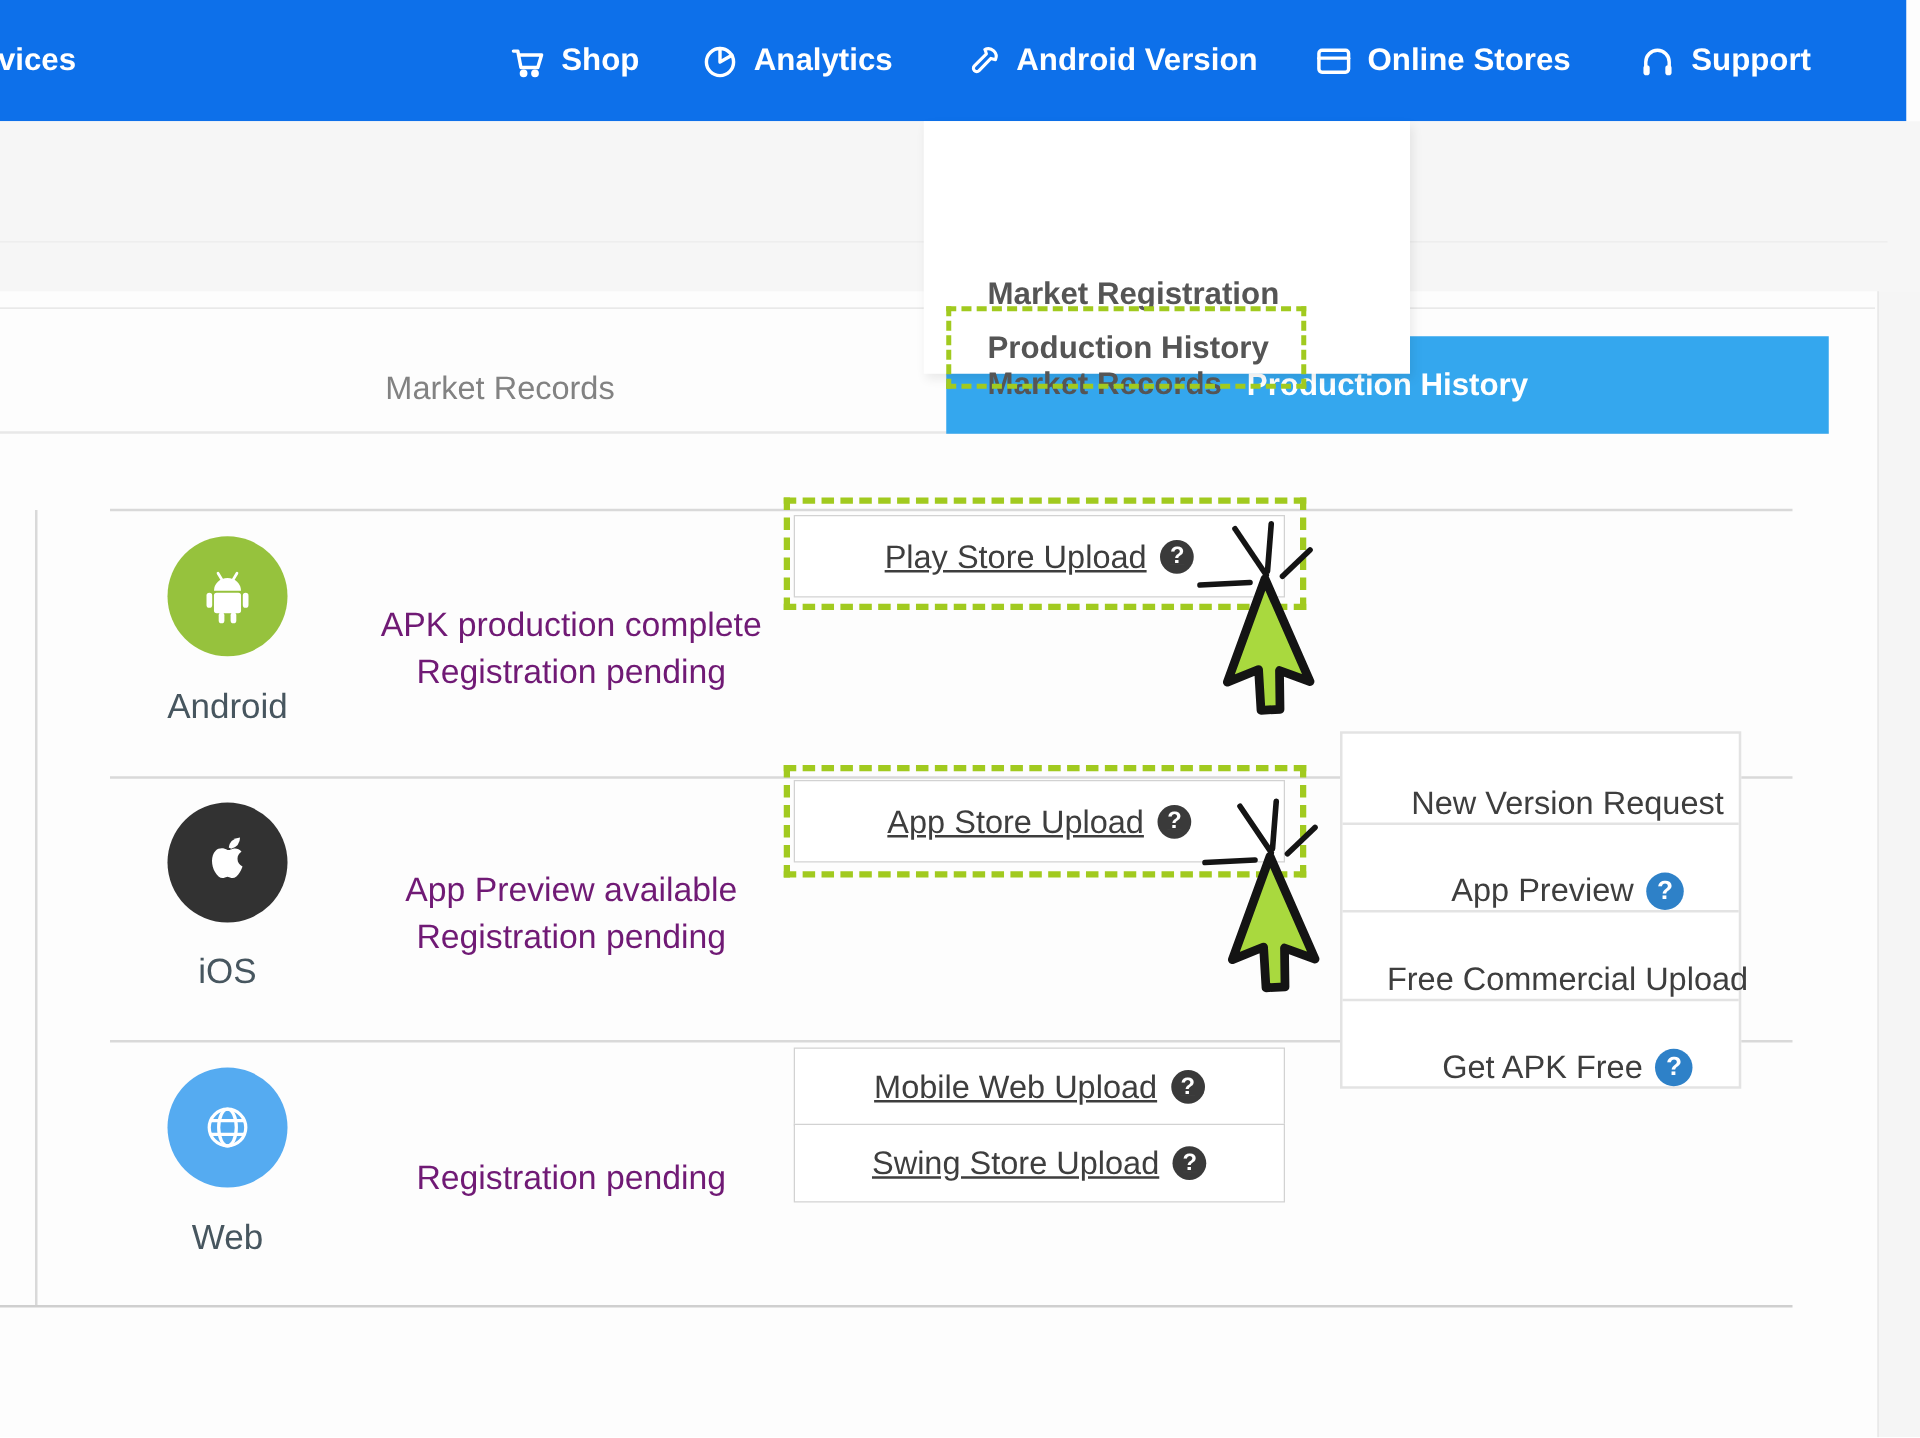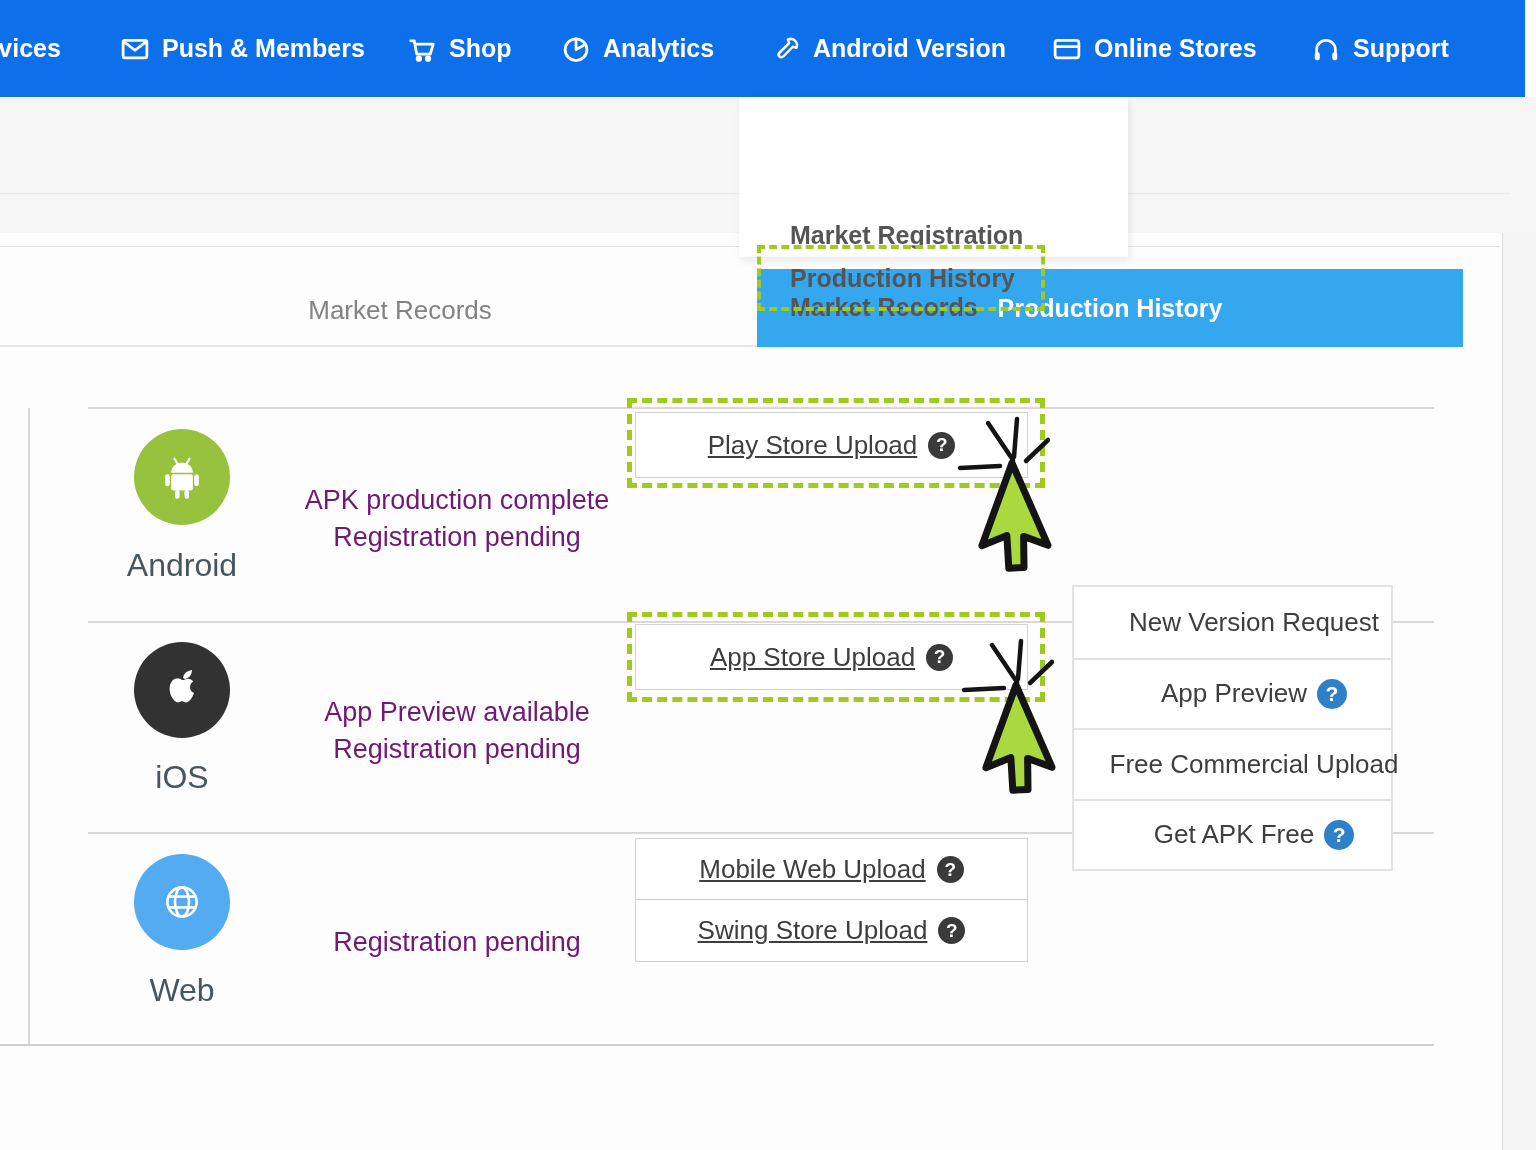--- a/index.html
+++ b/index.html
@@ -23,42 +23,42 @@
     position:absolute; left:240px; top:291px; width:320px; height:38px;
     font-size:26px; color:#828282; text-align:center; line-height:38px; cursor:pointer;
   }
   .tab-active {
     position:absolute; left:757px; top:269px; width:706px; height:78px;
     background:#34a7ee; color:#ffffff; font-size:25px; font-weight:bold;
     text-align:center; line-height:78px; cursor:pointer;
   }
   
   .dropdown {
-    position:absolute; left:739px; top:97px; width:389px; height:160px;
+    position:absolute; left:739px; top:97px; width:389px; height:202px;
     background:#ffffff; box-shadow:2px 4px 8px rgba(0,0,0,0.08);
   }
   .dd-item {
     position:absolute; left:0; width:100%; height:46px; line-height:46px;
     padding-left:51px; font-size:25px; font-weight:bold; color:#555555; cursor:pointer; white-space:nowrap;
   }
   .dd-highlight {
     position:absolute; left:18px; top:148px; width:288px; height:66px;
     border:4px dashed #a1ca1f;
   }
   .dd-highlight .dd-item { position:static; height:58px; line-height:58px; padding-left:29px; }
   
   .sep { position:absolute; background:#d9d9d9; }
   
   .platform-circle {
     position:absolute; left:134px; width:96px; height:96px; border-radius:50%;
     display:flex; align-items:center; justify-content:center;
   }
   .platform-label {
     position:absolute; left:102px; width:160px; height:36px; text-align:center;
-    font-size:32px; color:#47565f; line-height:36px;
+    font-size:28px; color:#47565f; line-height:36px;
   }
   .status-text {
     position:absolute; left:277px; width:360px; text-align:center;
     font-size:27px; line-height:37px; color:#701a75;
   }
   
   .upload-btn {
     position:absolute; left:635px; width:393px; height:66px;
     background:#ffffff; border:1px solid #d2d2d2; cursor:pointer;
     display:flex; align-items:center; justify-content:center; gap:11px;
@@ -70,43 +70,36 @@
     border-radius:50%; color:#ffffff; font-weight:bold; flex:0 0 auto;
   }
   .qbadge.dark { width:27px; height:27px; background:#3a3a3a; font-size:19px; }
   .qbadge.blue { width:30px; height:30px; background:#2e81c8; font-size:21px; }
   
   .side-panel {
     position:absolute; left:1072px; top:585px; width:321px; height:286px;
     background:#ffffff; border:2px solid #e3e3e3;
   }
   .side-item {
-    height:70.5px; display:flex; align-items:center; justify-content:center; gap:10px;
+    height:70.5px; display:flex; align-items:flex-end; justify-content:center; gap:10px;
     font-size:26px; color:#3e3e3e; cursor:pointer; border-top:2px solid #e3e3e3; white-space:nowrap;padding-left:43px;
   }
   .side-item:first-child { border-top:none; }
   
   .cursor { position:absolute; z-index:30; }
   .gutter { position:absolute; left:1503px; top:233px; width:33px; height:917px; background:#f5f5f5; }
 </style>
 </head>
 <body>
 
 <div class="page">
 
   <div class="navbar">
     <div class="nav-item" style="left:-42px">
       <span>Services</span>
-    </div>
-    <div class="nav-item" style="left:120px">
-      <svg width="30" height="30" viewBox="0 0 24 24" fill="none" stroke="#fff" stroke-width="2.2" stroke-linecap="round" stroke-linejoin="round">
-        <rect x="2.5" y="5" width="19" height="14" rx="1.5"></rect>
-          <path d="M3.5 6.5 L12 13 L20.5 6.5"></path>
-      </svg>
-      <span>Push &amp; Members</span>
     </div>
     <div class="nav-item" style="left:407px">
       <svg width="30" height="30" viewBox="0 0 24 24" fill="none" stroke="#fff" stroke-width="2.2" stroke-linecap="round" stroke-linejoin="round">
         <path d="M3 5.5 h2.8 l2 10.5 h10.8 l2.4 -8 H6.5"></path>
           <circle cx="9.5" cy="19.7" r="1.4" fill="#fff"></circle>
           <circle cx="16.8" cy="19.7" r="1.4" fill="#fff"></circle>
       </svg>
       <span>Shop</span>
     </div>
     <div class="nav-item" style="left:561px">

